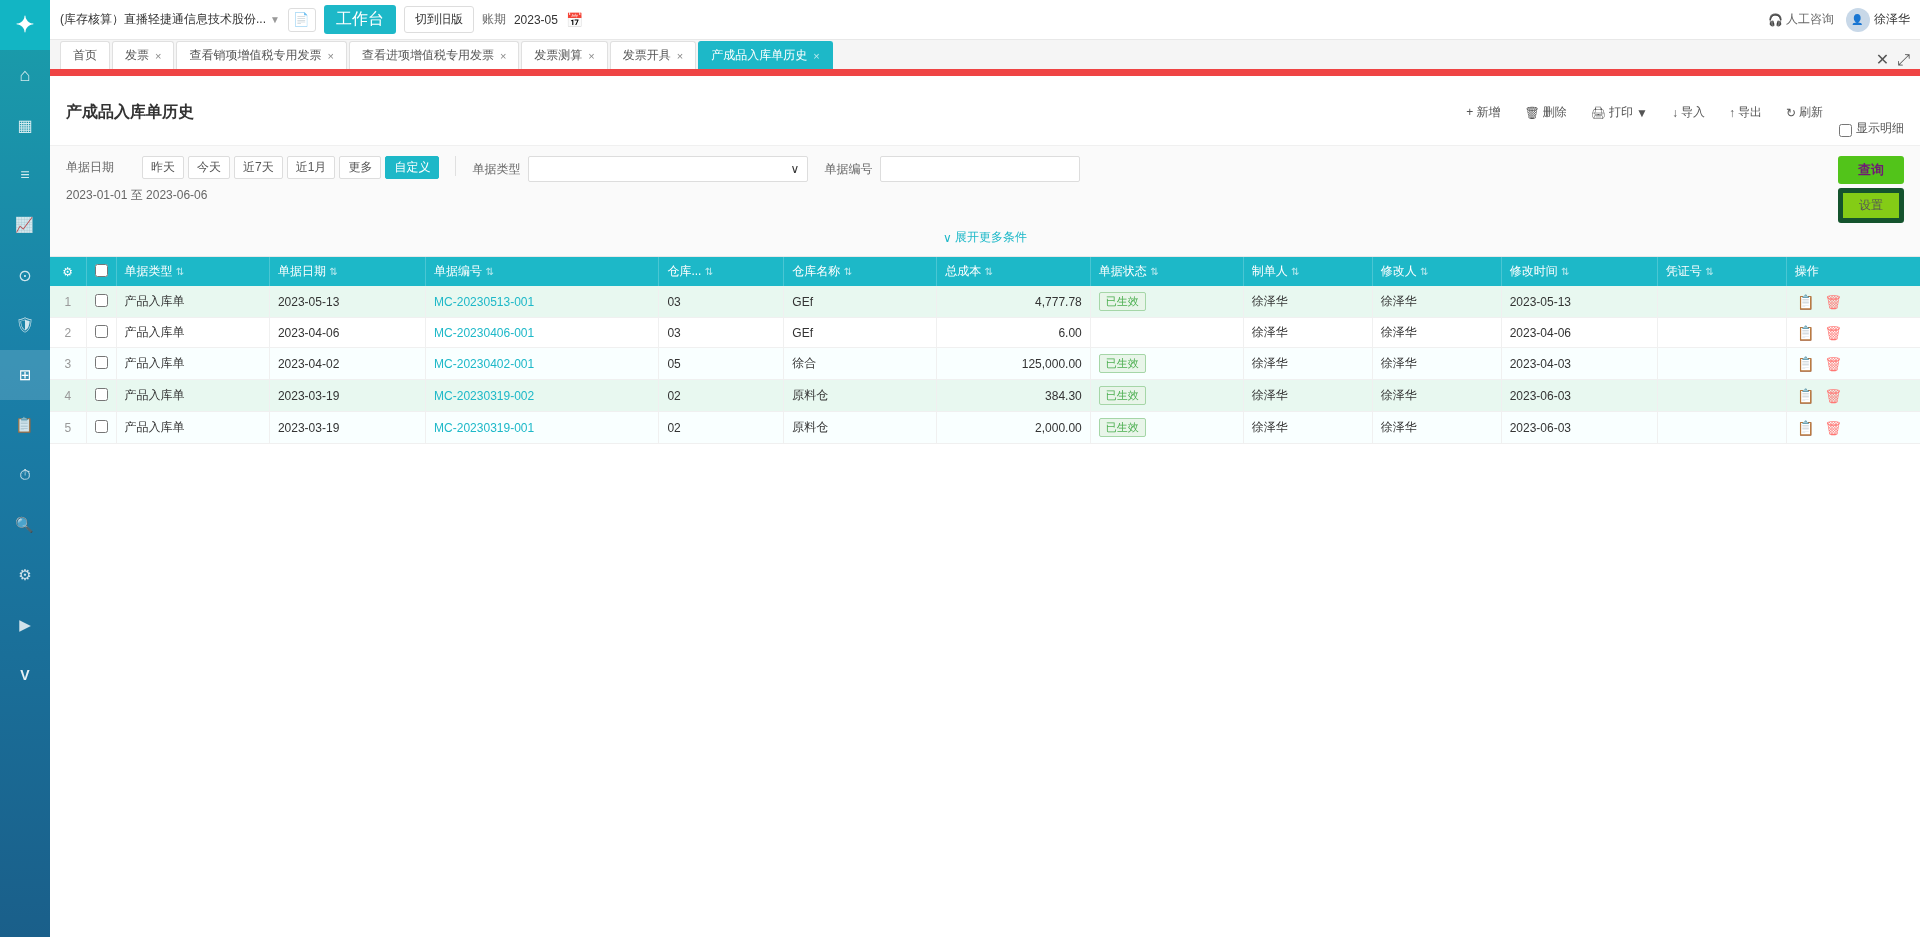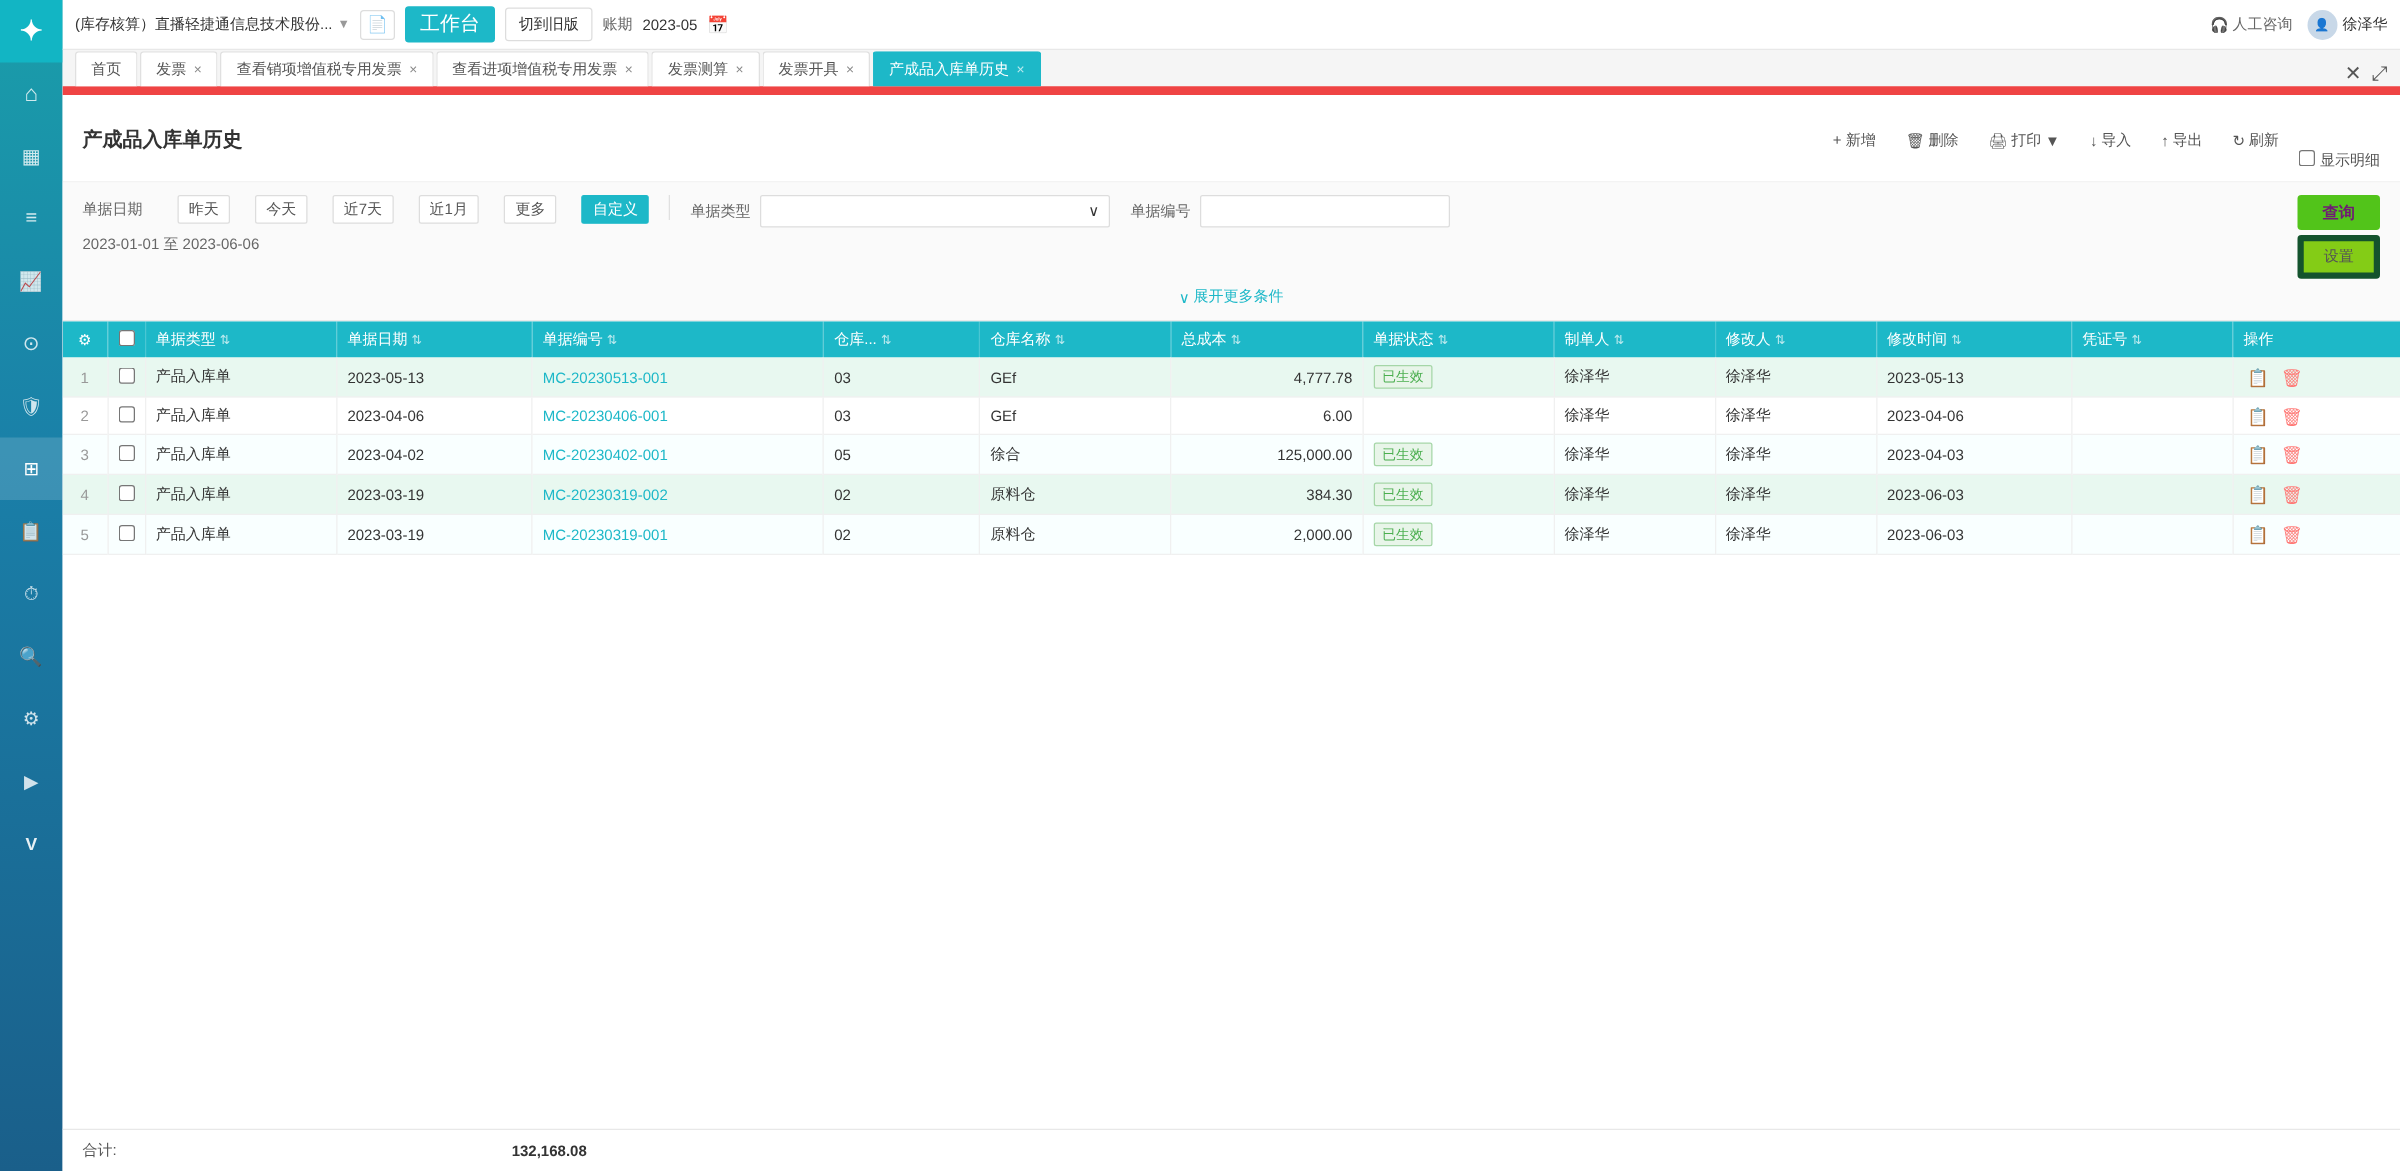--- a/index.html
+++ b/index.html
@@ -170,30 +170,30 @@
       border: none;
       background: none;
       color: #555;
       cursor: pointer;
       font-size: 12px;
       display: flex;
       align-items: center;
       gap: 3px;
       padding: 4px 8px;
     }
-    .checkbox-label { font-size: 12px; color: #555; display: flex; align-items: flex-start; gap: 4px; margin-top: 32px; }
+    .checkbox-label { font-size: 12px; color: #555; display: flex; align-items: flex-end; gap: 4px; margin-top: 32px; }
 
     
     .filter-area {
       padding: 10px 16px;
       background: #fafafa;
       border-bottom: 1px solid #e8e8e8;
     }
     .filter-label { font-size: 12px; color: #666; white-space: nowrap; }
-    .filter-quick-btns { display: flex; gap: 20px; padding-left: 20px; }
+    .filter-quick-btns { display: flex; gap: 4px; padding-left: 20px; }
     .quick-btn {
       padding: 2px 8px;
       border: 1px solid #ddd;
       background: white;
       border-radius: 2px;
       cursor: pointer;
       font-size: 12px;
       color: #555;
     }
     .quick-btn.custom {
@@ -682,23 +682,16 @@
     <td></td>
     <td>
       <button class="op-btn" title="编辑">📋</button>
       <button class="op-btn del" title="删除">🗑</button>
     </td>
   </tr>
           </tbody>
       </table>
     </div>
 
-    <div class="table-footer">
-      <div class="footer-total">
-        <span>合计:</span>
-        <span style="flex:1; min-width: 300px;"></span>
-        <span class="total-value">132,168.08</span>
-      </div>
-    </div>
 
 
   </div>
 </div>
 
 </body></html>

